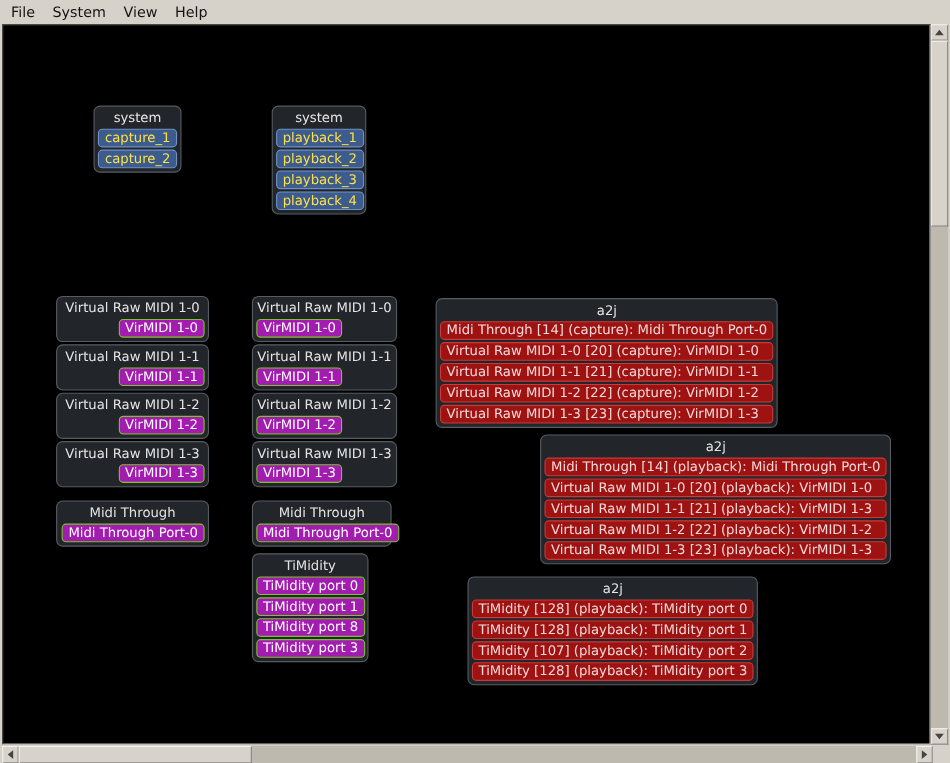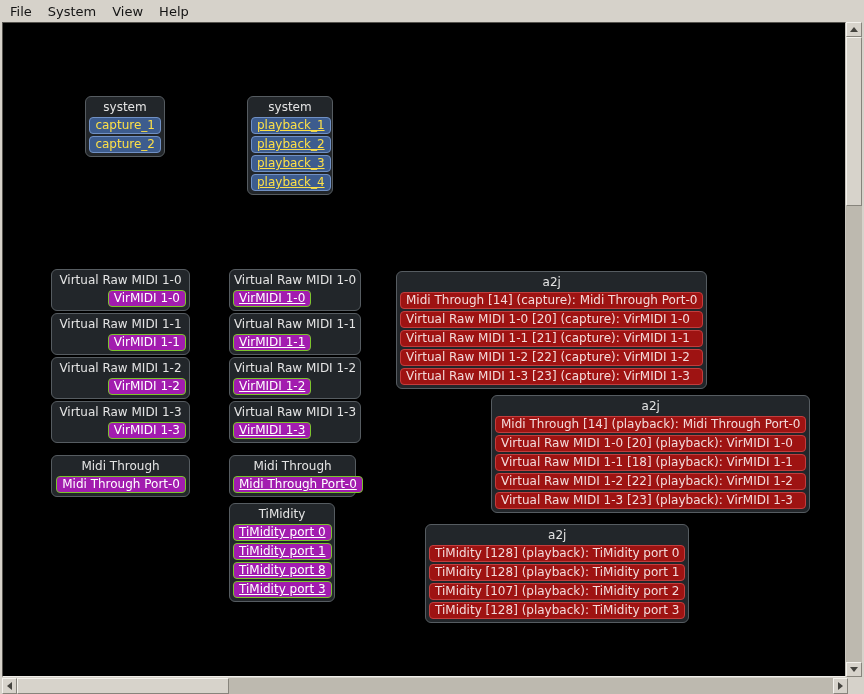--- a/index.html
+++ b/index.html
@@ -18,21 +18,21 @@
   .canvas { flex:1; position:relative; background:#000; overflow:hidden;
             border:1px solid #55534e; border-bottom-color:#f0eee9; border-right-color:#c9c5bd; }
 
   
   .node { position:absolute; background:#22262a; border:1px solid #565c61; border-radius:6px;
           padding:2px 3px 3px; font-size:12px; color:#e6e6e6; }
   .node-title { text-align:center; color:#e4e4e4; font-size:12px; line-height:16px; white-space:nowrap; }
   .port { border:1px solid; border-radius:4px; padding:0 5px; font-size:12px; line-height:15px;
           height:17px; margin-top:2px; white-space:nowrap; width:-moz-fit-content; width:fit-content; }
   .port.out { margin-left:auto; }
-  .port.in  { margin-right:auto;text-decoration:underline; }
+  .port.in  { margin-right:auto; }
   .port.stretch { width:auto; }
   .port-audio { background:#3d5c8e; border-color:#7191c5; color:#fde047; }
   .port-midi  { background:#a21caf; border-color:#7cc42c; color:#ffffff; }
   .port-a2j   { background:#9e1312; border-color:#c33d3d; color:#f3dada; }
 
   
   .vscroll { width:16px; flex:none; background:#bdb9af; display:flex; flex-direction:column; }
   .hrow { height:17px; flex:none; display:flex; padding:1px 2px 0; }
   .hscroll { flex:1; background:#bdb9af; display:flex; }
   .corner { width:14px; flex:none; background:#d6d2ca; }
@@ -136,21 +136,21 @@
         <div class="port port-a2j stretch">Virtual Raw MIDI 1-0 [20] (capture): VirMIDI 1-0</div>
         <div class="port port-a2j stretch">Virtual Raw MIDI 1-1 [21] (capture): VirMIDI 1-1</div>
         <div class="port port-a2j stretch">Virtual Raw MIDI 1-2 [22] (capture): VirMIDI 1-2</div>
         <div class="port port-a2j stretch">Virtual Raw MIDI 1-3 [23] (capture): VirMIDI 1-3</div>
       </div>
 
       <div class="node" style="left:488px;top:372px;min-width:318px;">
         <div class="node-title">a2j</div>
         <div class="port port-a2j stretch">Midi Through [14] (playback): Midi Through Port-0</div>
         <div class="port port-a2j stretch">Virtual Raw MIDI 1-0 [20] (playback): VirMIDI 1-0</div>
-        <div class="port port-a2j stretch">Virtual Raw MIDI 1-1 [18] (playback): VirMIDI 1-1</div>
+        <div class="port port-a2j stretch">Virtual Raw MIDI 1-1 [21] (playback): VirMIDI 1-3</div>
         <div class="port port-a2j stretch">Virtual Raw MIDI 1-2 [22] (playback): VirMIDI 1-2</div>
         <div class="port port-a2j stretch">Virtual Raw MIDI 1-3 [23] (playback): VirMIDI 1-3</div>
       </div>
 
       <div class="node" style="left:422px;top:501px;min-width:263px;">
         <div class="node-title">a2j</div>
         <div class="port port-a2j stretch">TiMidity [128] (playback): TiMidity port 0</div>
         <div class="port port-a2j stretch">TiMidity [128] (playback): TiMidity port 1</div>
         <div class="port port-a2j stretch">TiMidity [107] (playback): TiMidity port 2</div>
         <div class="port port-a2j stretch">TiMidity [128] (playback): TiMidity port 3</div>

